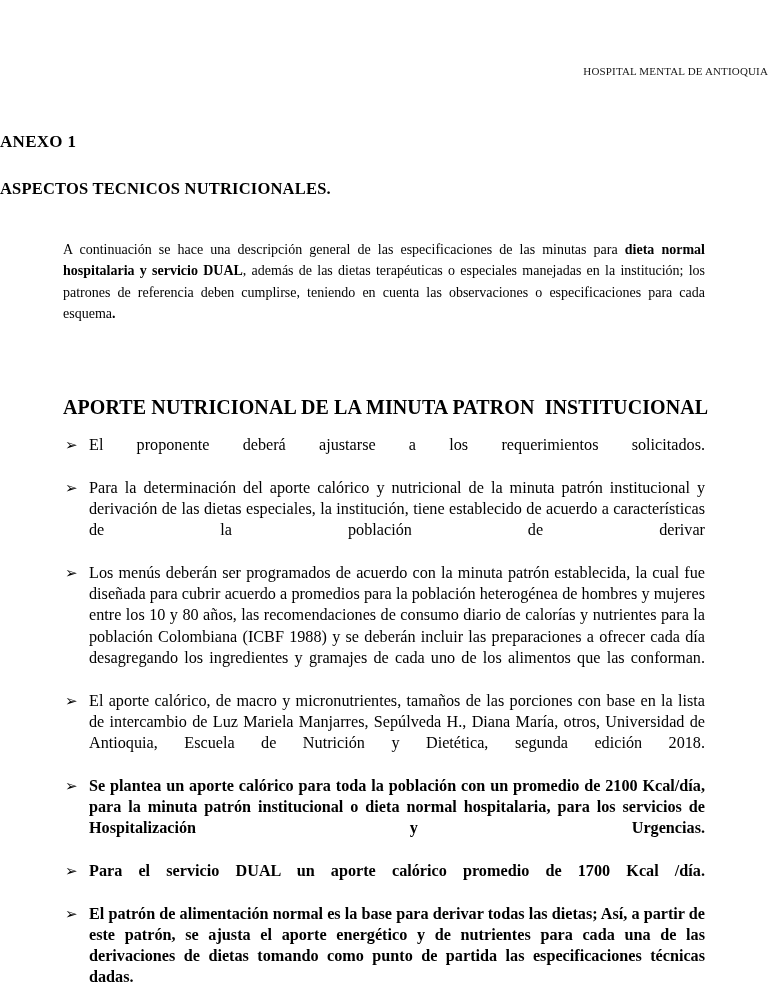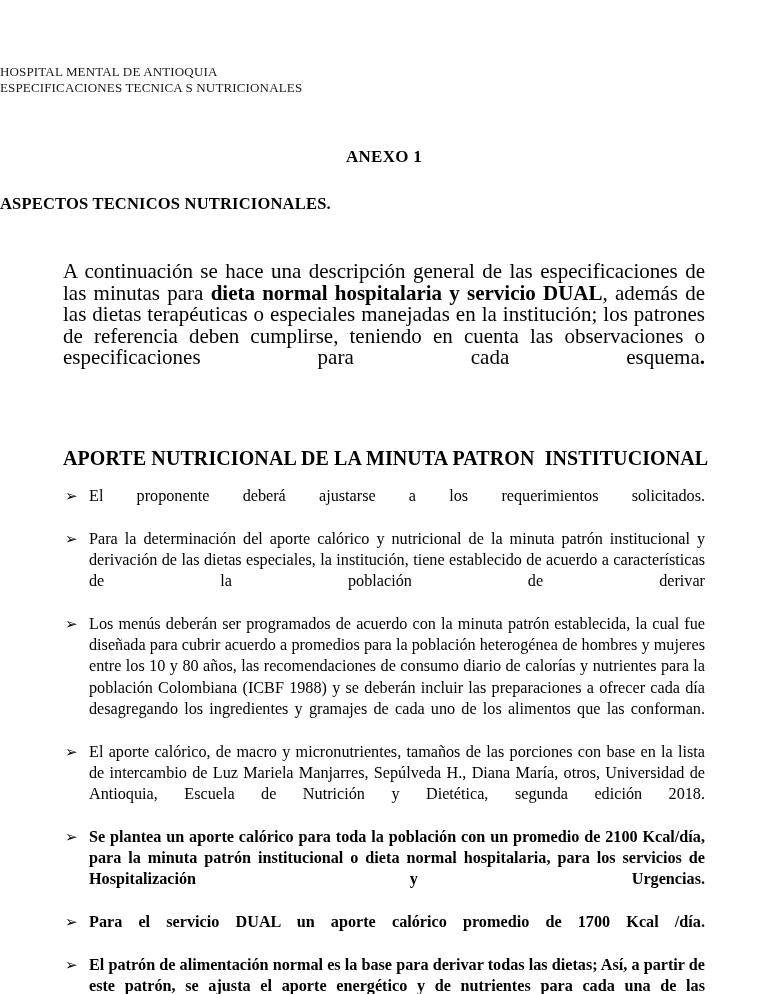--- a/index.html
+++ b/index.html
@@ -21,36 +21,36 @@
     width: 768px;
     height: 994px;
     box-sizing: border-box;
     padding: 0;
     overflow: hidden;
   }
 
   
   .doc-header {
     margin-top: 64px;
-    text-align: left;
-    font-size: 13px;
+    text-align: right;
+    font-size: 11px;
     line-height: 15.5px;
     letter-spacing: 0.15px;
     color: #171717;
   }
   .doc-header .hline {
     display: block;
     white-space: pre;
   }
 
   
   .anexo-title {
     margin: 0;
     padding-top: 52px;
-    text-align: center;
+    text-align: left;
     font-size: 17px;
     font-weight: bold;
     letter-spacing: 0.3px;
   }
   .section-title {
     margin: 0;
     padding-top: 27px;
     font-size: 16.5px;
     font-weight: bold;
     letter-spacing: 0.2px;
@@ -59,21 +59,21 @@
   
   .content {
     margin: 0 auto;
     width: 642px;
   }
 
   .intro {
     padding-top: 26px;
     text-align: justify;
     text-justify: inter-word;
-    font-size: 21px;
+    font-size: 14px;
     line-height: 21.5px;
   }
   .intro b { font-weight: bold; }
 
   .heading-left {
     padding-top: 36px;
     font-size: 20px;
     font-weight: bold;
     letter-spacing: 0.1px;
     white-space: pre;
@@ -123,21 +123,20 @@
     width: 100%;
   }
 </style>
 </head>
 <body>
 
 <div class="page">
 
   <div class="doc-header">
     <span class="hline">HOSPITAL MENTAL DE ANTIOQUIA</span>
-    <span class="hline">ESPECIFICACIONES TECNICA S NUTRICIONALES</span>
   </div>
 
   <h1 class="anexo-title">ANEXO 1</h1>
 
   <h2 class="section-title">ASPECTOS TECNICOS NUTRICIONALES.</h2>
 
   <div class="content">
 
     <p class="intro"><span>A continuación se hace una descripción general de las  especificaciones de las minutas para </span><b>dieta normal hospitalaria  y servicio DUAL</b><span>, además de las dietas terapéuticas  o especiales manejadas en la institución; los patrones de referencia deben cumplirse, teniendo en cuenta las observaciones o especificaciones para cada esquema</span><b>.</b></p>
 

